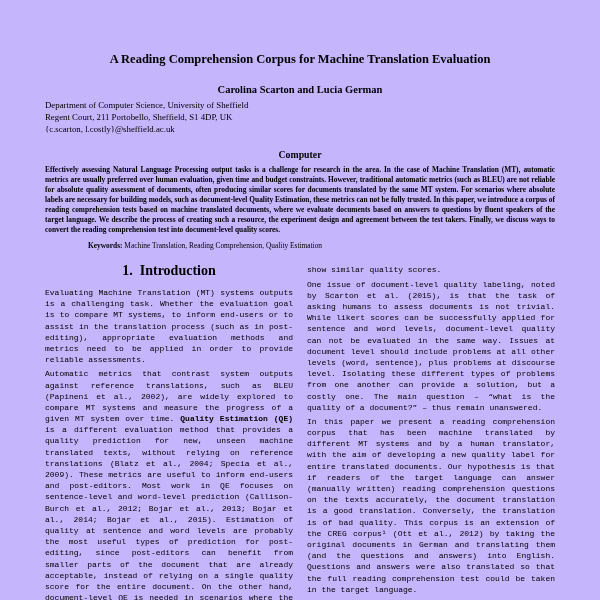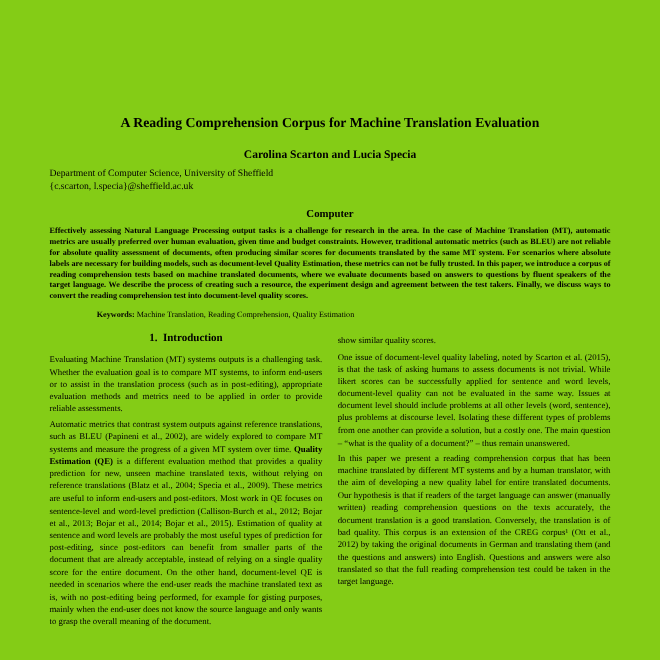--- a/index.html
+++ b/index.html
@@ -1,22 +1,22 @@
 <!DOCTYPE html>
 <html><head>
 <meta charset="utf-8">
 <style>
   * { margin: 0; padding: 0; box-sizing: border-box; }
   html, body { width: 600px; height: 600px; background: #ffffff; }
   body { font-family: "Liberation Serif", "DejaVu Serif", serif; color: #000000; }
   .page {
     width: 600px; height: 600px;
-    padding: 104px 45px 0 45px;
+    padding: 52px 45px 0 45px;
     overflow: hidden;
-    background: #84cc16;
+    background: #c4b5fd;
   }
   .title {
     font-size: 12.5px; font-weight: bold; text-align: center;
     margin: 0 10px 16px 10px; line-height: 1.25;
   }
   .authors { font-size: 10.5px; font-weight: bold; text-align: center; margin-bottom: 4px; }
   .affil { font-size: 8.8px; line-height: 1.38; }
   .abstract-heading {
     font-size: 9.8px; font-weight: bold; text-align: center;
     margin-top: 14px; margin-bottom: 5px;
@@ -26,35 +26,36 @@
   }
   .keywords { font-size: 7.4px; margin-top: 7px; margin-left: 43px; }
   .bold { font-weight: bold; }
   .columns { display: flex; gap: 14px; margin-top: 11px; }
   .col {
     flex: 1 1 0; min-width: 0;
     font-size: 8px; line-height: 1.4; text-align: justify;
   }
   .col-right { padding-top: 3px; }
   .section-heading {
-    font-size: 10px; font-weight: bold; text-align: center;
+    font-size: 14px; font-weight: bold; text-align: center;
     margin-bottom: 6px;
   }
-  .body-para { margin: 0 0 3px 0; }
+  .body-para { margin: 0 0 3px 0; font-family: Liberation Mono, monospace; }
 </style>
 </head>
 <body>
 
 <div class="page">
 
   <header>
     <h1 class="title">A Reading Comprehension Corpus for Machine Translation Evaluation</h1>
-    <div class="authors">Carolina Scarton and Lucia Specia</div>
+    <div class="authors">Carolina Scarton and Lucia German</div>
     <div class="affil">Department of Computer Science, University of Sheffield</div>
-    <div class="affil">{c.scarton, l.specia}@sheffield.ac.uk</div>
+    <div class="affil">Regent Court, 211 Portobello, Sheffield, S1 4DP, UK</div>
+    <div class="affil">{c.scarton, l.costly}@sheffield.ac.uk</div>
   </header>
 
   <section>
     <h2 class="abstract-heading">Computer</h2>
     <p class="abstract-text">Effectively assessing Natural Language Processing output tasks is a challenge for research in the area. In the case of Machine Translation (MT), automatic metrics are usually preferred over human evaluation, given time and budget constraints. However, traditional automatic metrics (such as BLEU) are not reliable for absolute quality assessment of documents, often producing similar scores for documents translated by the same MT system. For scenarios where absolute labels are necessary for building models, such as document-level Quality Estimation, these metrics can not be fully trusted. In this paper, we introduce a corpus of reading comprehension tests based on machine translated documents, where we evaluate documents based on answers to questions by fluent speakers of the target language. We describe the process of creating such a resource, the experiment design and agreement between the test takers. Finally, we discuss ways to convert the reading comprehension test into document-level quality scores.</p>
     <p class="keywords"><span class="bold">Keywords:</span><span> Machine Translation, Reading Comprehension, Quality Estimation</span></p>
   </section>
 
   <main class="columns">
 

